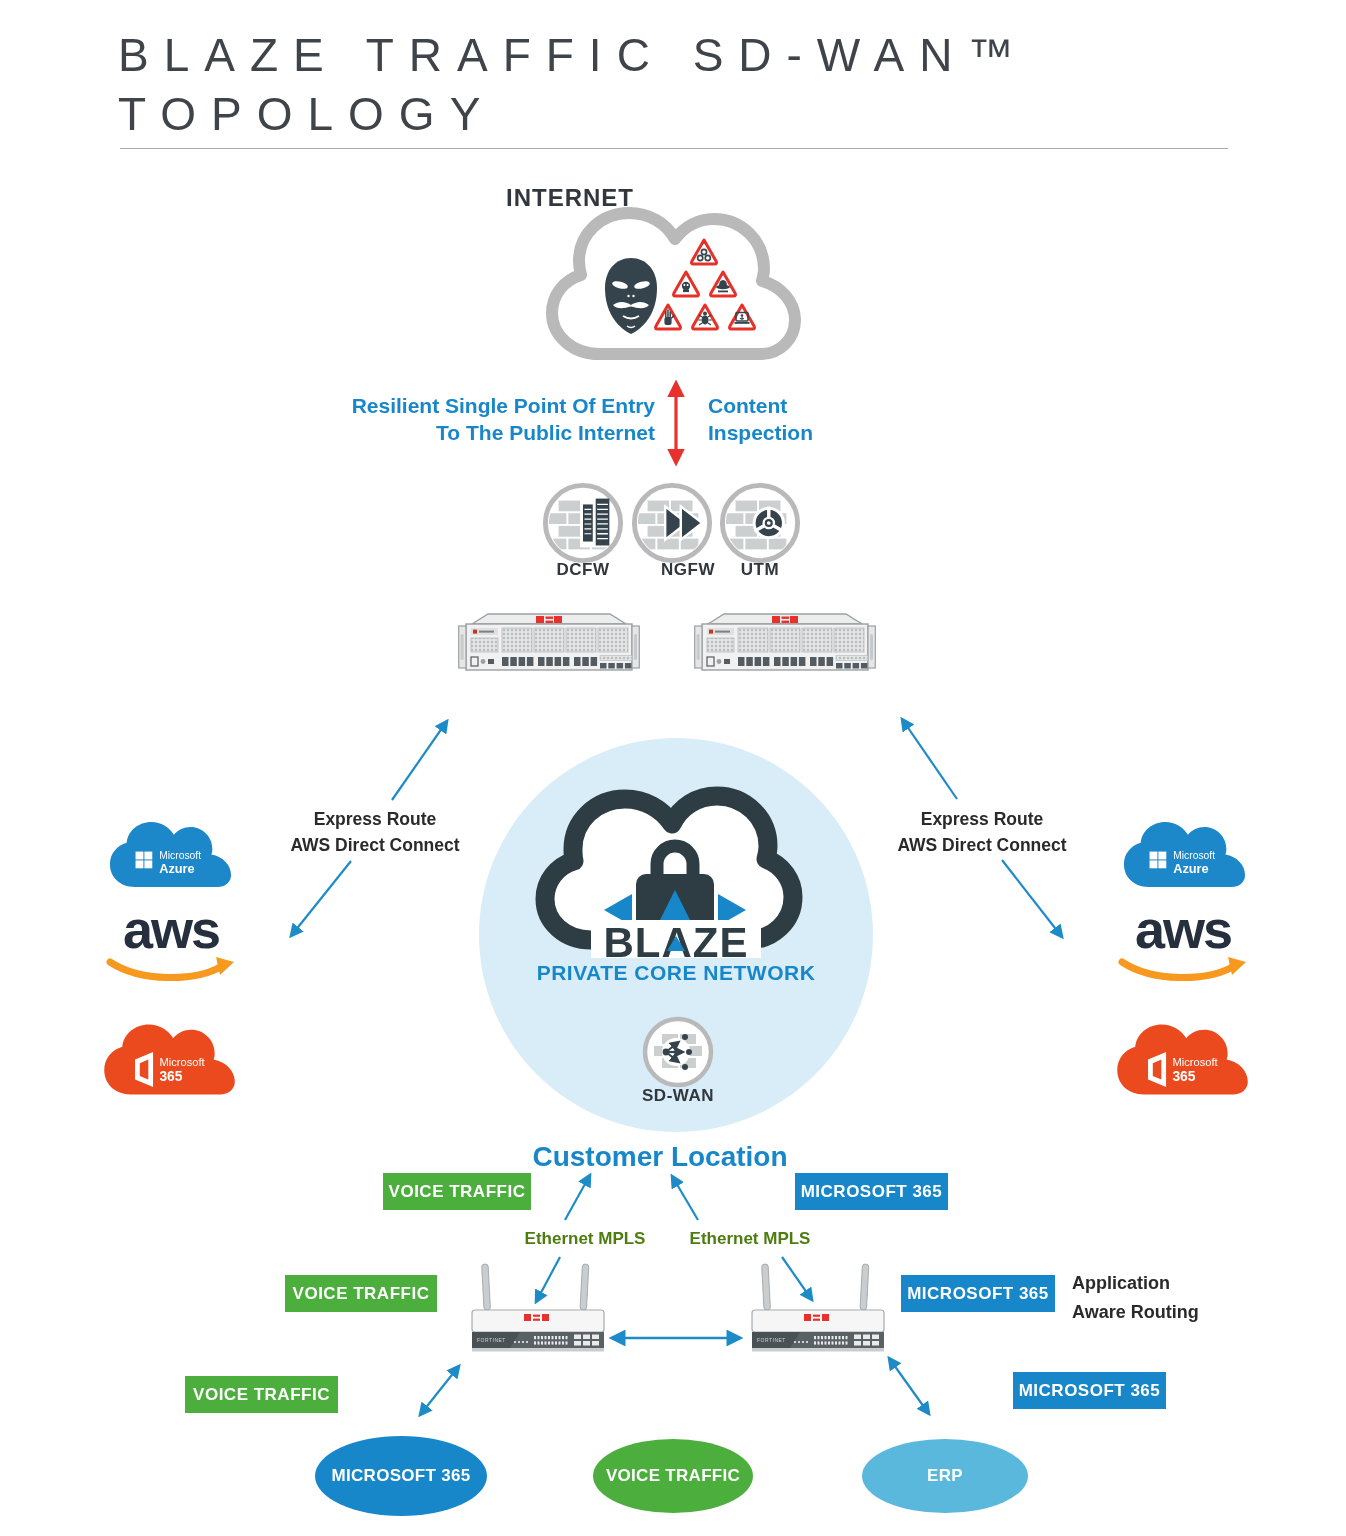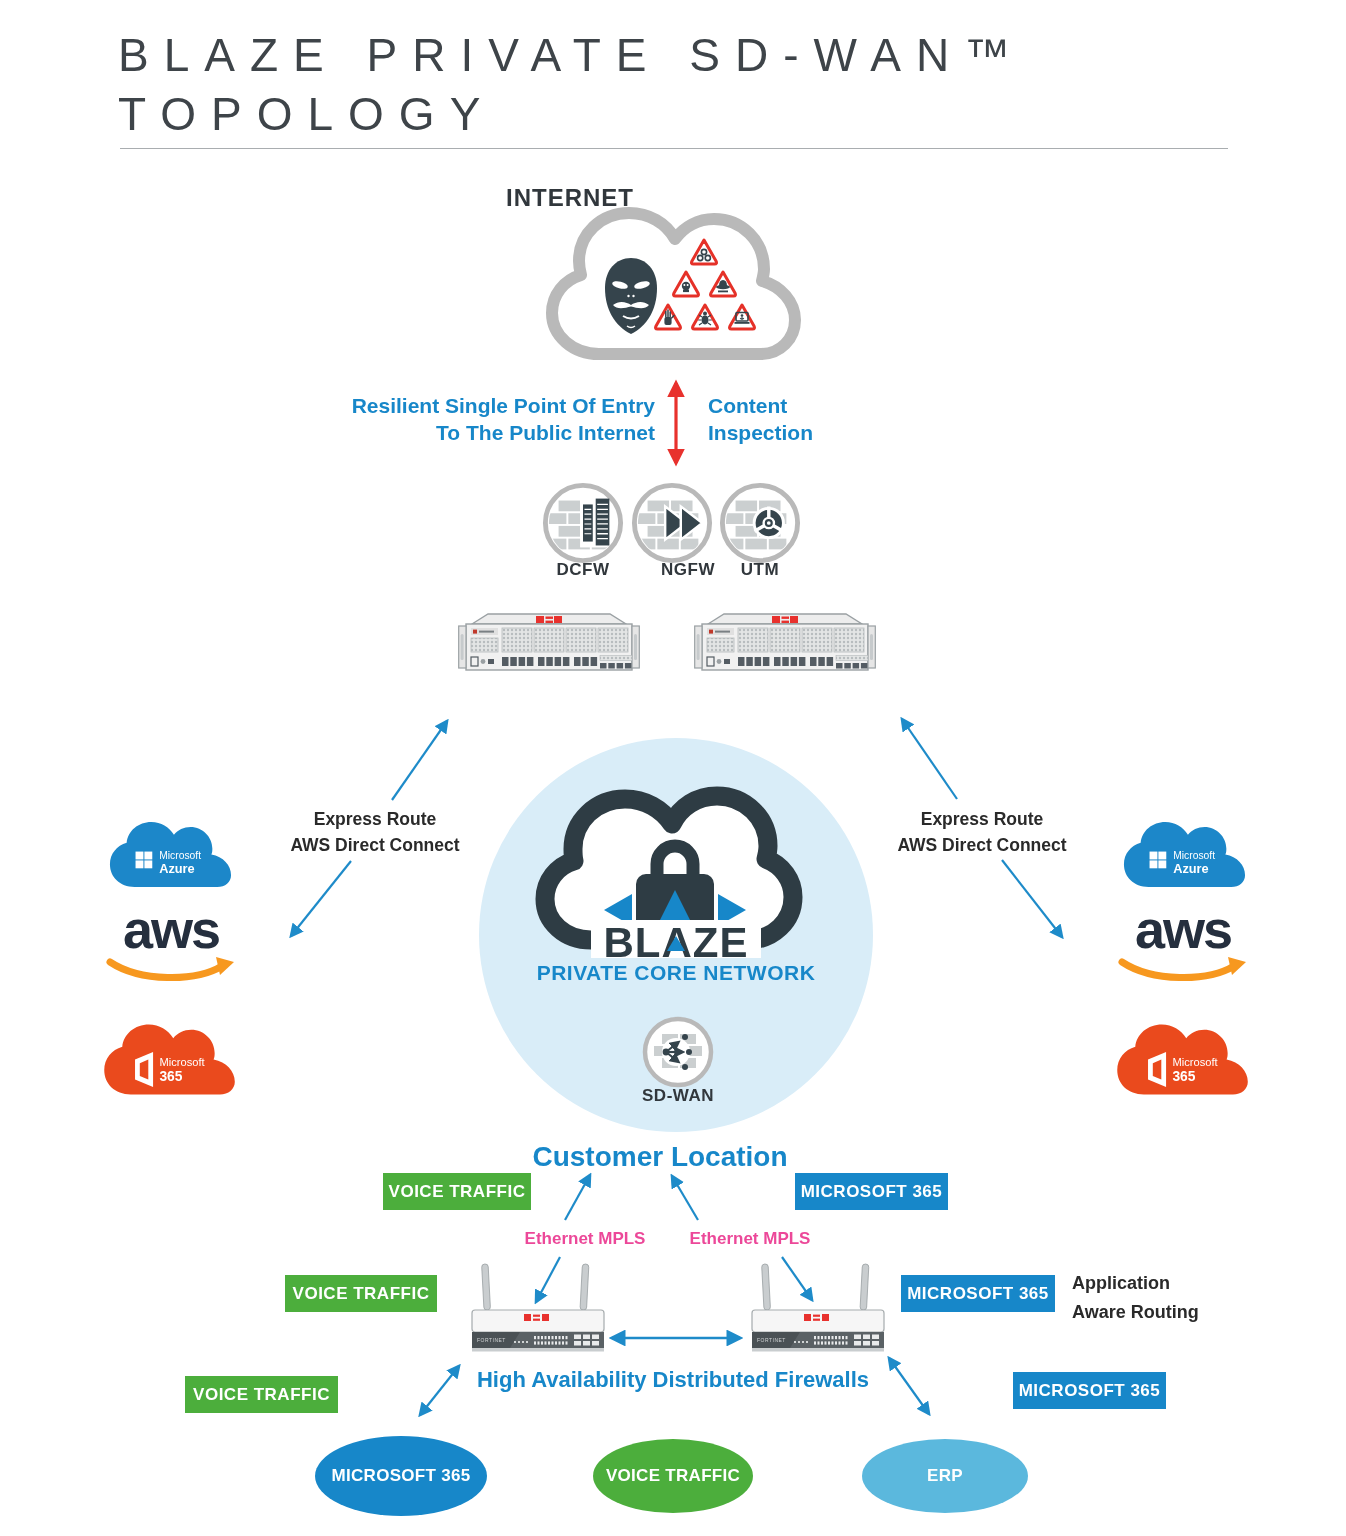--- a/index.html
+++ b/index.html
@@ -13,36 +13,36 @@
   .svc-label{font-size:17px;font-weight:700;color:#31373c;text-align:center;letter-spacing:.5px;}
   .fw-caption{font-size:21px;text-align:center;}
   .express{font-size:17.5px;font-weight:700;color:#2a2a2a;text-align:center;line-height:1.5;}
   .core-circle{border-radius:50%;background:#d9edf8;}
   .blaze-word{font-size:42px;font-weight:800;color:#2e3c44;letter-spacing:1px;text-align:center;}
   .pcn{font-size:21px;text-align:center;letter-spacing:.5px;}
   .cust-loc{font-size:28px;text-align:center;}
   .badge{display:flex;align-items:center;justify-content:center;color:#fff;font-weight:700;font-size:17px;letter-spacing:.5px;}
   .badge.green{background:#4cae3c;}
   .badge.blue{background:#1787c9;}
-  .eth{font-size:17px;font-weight:700;color:#ec4899;text-align:center;}
+  .eth{font-size:17px;font-weight:700;color:#4d7c0f;text-align:center;}
   .ha-caption{font-size:22px;text-align:center;}
   .app-routing{font-size:18px;font-weight:700;color:#2a2a2a;line-height:1.6;}
   .ellipse{border-radius:50%;display:flex;align-items:center;justify-content:center;color:#fff;font-weight:700;font-size:17px;letter-spacing:.3px;}
   .aws-word{font-size:54px;font-weight:700;color:#252f3e;letter-spacing:-2px;line-height:1;text-align:center;}
   .tri-blue{width:0;height:0;border-left:9px solid transparent;border-right:9px solid transparent;border-bottom:15px solid #1787c9;}
   .white-mask{background:#fff;}
   svg{display:block;}
 </style>
 </head>
 <body>
 
 <div class="canvas">
 
   <div class="abs title" style="left:118px;top:26px;">
-    <div>BLAZE PRIVATE SD-WAN™</div>
+    <div>BLAZE TRAFFIC SD-WAN™</div>
     <div>TOPOLOGY</div>
   </div>
   <div class="abs rule" style="left:120px;top:148px;width:1108px;"></div>
 
   <div class="abs internet-label" style="left:500px;top:184px;width:140px;">INTERNET</div>
 
   <svg class="abs" style="left:535px;top:198px;" width="278" height="180" viewBox="0 0 278 180">
     <path d="M64 156 C38 156 17 138 17 115 C17 97 29 82 46 77 C45 73 44 68 44 63 C44 36 66 15 94 15 C114 15 131 25 140 41 C149 29 163 21 179 21 C207 21 229 43 229 71 C229 75 228 79 227 83 C246 88 260 104 260 122 C260 141 245 156 226 156 Z" fill="#fff" stroke="#b9b9b9" stroke-width="12" stroke-linejoin="round"></path>
 
     <g transform="translate(70,60)">
@@ -486,21 +486,20 @@
       <rect x="106" y="72.5" width="7" height="4.5"></rect>
         <rect x="115" y="72.5" width="7" height="4.5"></rect>
         <rect x="124" y="72.5" width="7" height="4.5"></rect>
       <rect x="106" y="79" width="7" height="4.5"></rect>
         <rect x="115" y="79" width="7" height="4.5"></rect>
         <rect x="124" y="79" width="7" height="4.5"></rect>
     </g>
     <rect x="4" y="86" width="132" height="3.5" fill="#c9cdcf"></rect>
   </svg>
 
-  <div class="abs blue-cap ha-caption" style="left:398px;top:1367px;width:550px;">High Availability Distributed Firewalls</div>
 
   <div class="abs badge green" style="left:185px;top:1376px;width:153px;height:37px;">VOICE TRAFFIC</div>
   <div class="abs badge blue" style="left:1013px;top:1372px;width:153px;height:37px;">MICROSOFT 365</div>
 
   <div class="abs ellipse" style="left: 315px; top: 1436px; width: 172px; height: 80px; background: rgb(23, 135, 201);">MICROSOFT 365</div>
   <div class="abs ellipse" style="left: 593px; top: 1439px; width: 160px; height: 74px; background: rgb(76, 174, 60);">VOICE TRAFFIC</div>
   <div class="abs ellipse" style="left: 862px; top: 1439px; width: 166px; height: 74px; background: rgb(91, 184, 221);">ERP</div>
 
   <svg class="abs" style="left:0;top:0;pointer-events:none;" width="1346" height="1536" viewBox="0 0 1346 1536">
     <defs>

